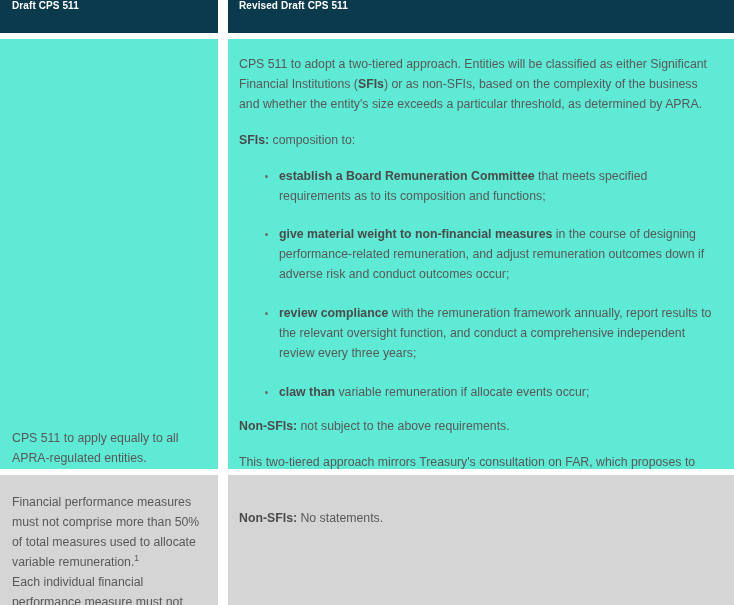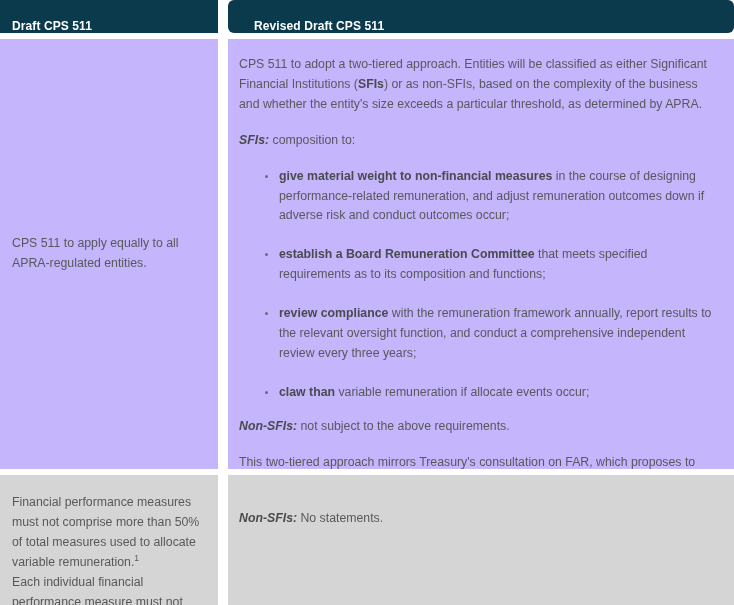--- a/index.html
+++ b/index.html
@@ -26,41 +26,40 @@
   
   .table-header {
     display: flex;
     height: 33px;
     flex: 0 0 33px;
     background: #ffffff;
   }
   .header-cell {
     background: #0b3a4d;
     color: #ffffff;
-    font-size: 12px;
+    font-size: 10px;
     font-weight: bold;
     display: flex;
-    align-items: flex-end;
+    align-items: flex-start;
     box-sizing: border-box;
     letter-spacing: .1px;
   }
   .header-cell.left {
     width: 218px;
     flex: 0 0 218px;
     padding-left: 12px;
   }
   .col-gap {
     width: 10px;
     flex: 0 0 10px;
     background: #ffffff;
   }
   .header-cell.right {
     flex: 1 1 auto;
-    padding-left: 26px;
-    border-radius: 6px;
+    padding-left: 11px;
   }
 
   .row-gap {
     height: 6px;
     flex: 0 0 6px;
     background: #ffffff;
   }
 
   
   .table-row {
@@ -79,46 +78,45 @@
   .cell.left {
     width: 218px;
     flex: 0 0 218px;
     padding: 0 14px 0 12px;
   }
   .cell.right {
     flex: 1 1 auto;
     padding: 0 18px 0 11px;
   }
 
-  .row-1 .cell { background: #c4b5fd; }
+  .row-1 .cell { background: #5eead4; }
   .row-2 .cell { background: #d5d5d5; }
 
   
   .row-1 .cell.left {
     display: flex;
     flex-direction: column;
-    justify-content: center;
+    justify-content: flex-end;
     gap: 32px;
   }
   .row-2 .cell.left {
     padding-top: 18px;
   }
   .row-1 .cell.right { padding-top: 16px; }
   .row-2 .cell.right { padding-top: 34px; }
 
   .cell p {
     margin: 0 0 16px 0;
   }
   .cell p.tight { margin-bottom: 0; }
   .cell p:last-child { margin-bottom: 0; }
 
   .cell .lead {
     font-weight: bold;
     color: #4a4b4d;
-    font-style: italic;
   }
   .cell b, .cell strong {
     font-weight: bold;
     color: #4a4b4d;
   }
 
   
   ul.bullets {
     margin: 0 0 14px 0;
     padding: 0 0 0 26px;
@@ -172,22 +170,22 @@
 
     <div class="col-gap"></div>
 
     <div class="cell right">
 
       <p><span>CPS 511 to adopt a two-tiered approach. Entities will be classified as either Significant Financial Institutions (</span><b>SFIs</b><span>) or as non-SFIs, based on the complexity of the business and whether the entity's size exceeds a particular threshold, as determined by APRA.</span></p>
 
       <p><span class="lead">SFIs:</span><span> composition to:</span></p>
 
       <ul class="bullets">
+        <li><b>establish a Board Remuneration Committee</b><span> that meets specified requirements as to its composition and functions;</span></li>
         <li><b>give material weight to non-financial measures</b><span> in the course of designing performance-related remuneration, and adjust remuneration outcomes down if adverse risk and conduct outcomes occur;</span></li>
-        <li><b>establish a Board Remuneration Committee</b><span> that meets specified requirements as to its composition and functions;</span></li>
         <li><b>review compliance</b><span> with the remuneration framework annually, report results to the relevant oversight function, and conduct a comprehensive independent review every three years;</span></li>
         <li><b>claw than</b><span> variable remuneration if allocate events occur;</span></li>
       </ul>
 
       <p><span class="lead">Non-SFIs:</span><span> not subject to the above requirements.</span></p>
 
       <p>This two-tiered approach mirrors Treasury's consultation on FAR, which proposes to exempt entities that are smaller than a particular threshold, determined by the regulators, from the requirement to submit accountability maps and statements.</p>
     </div>
   </div>
 

